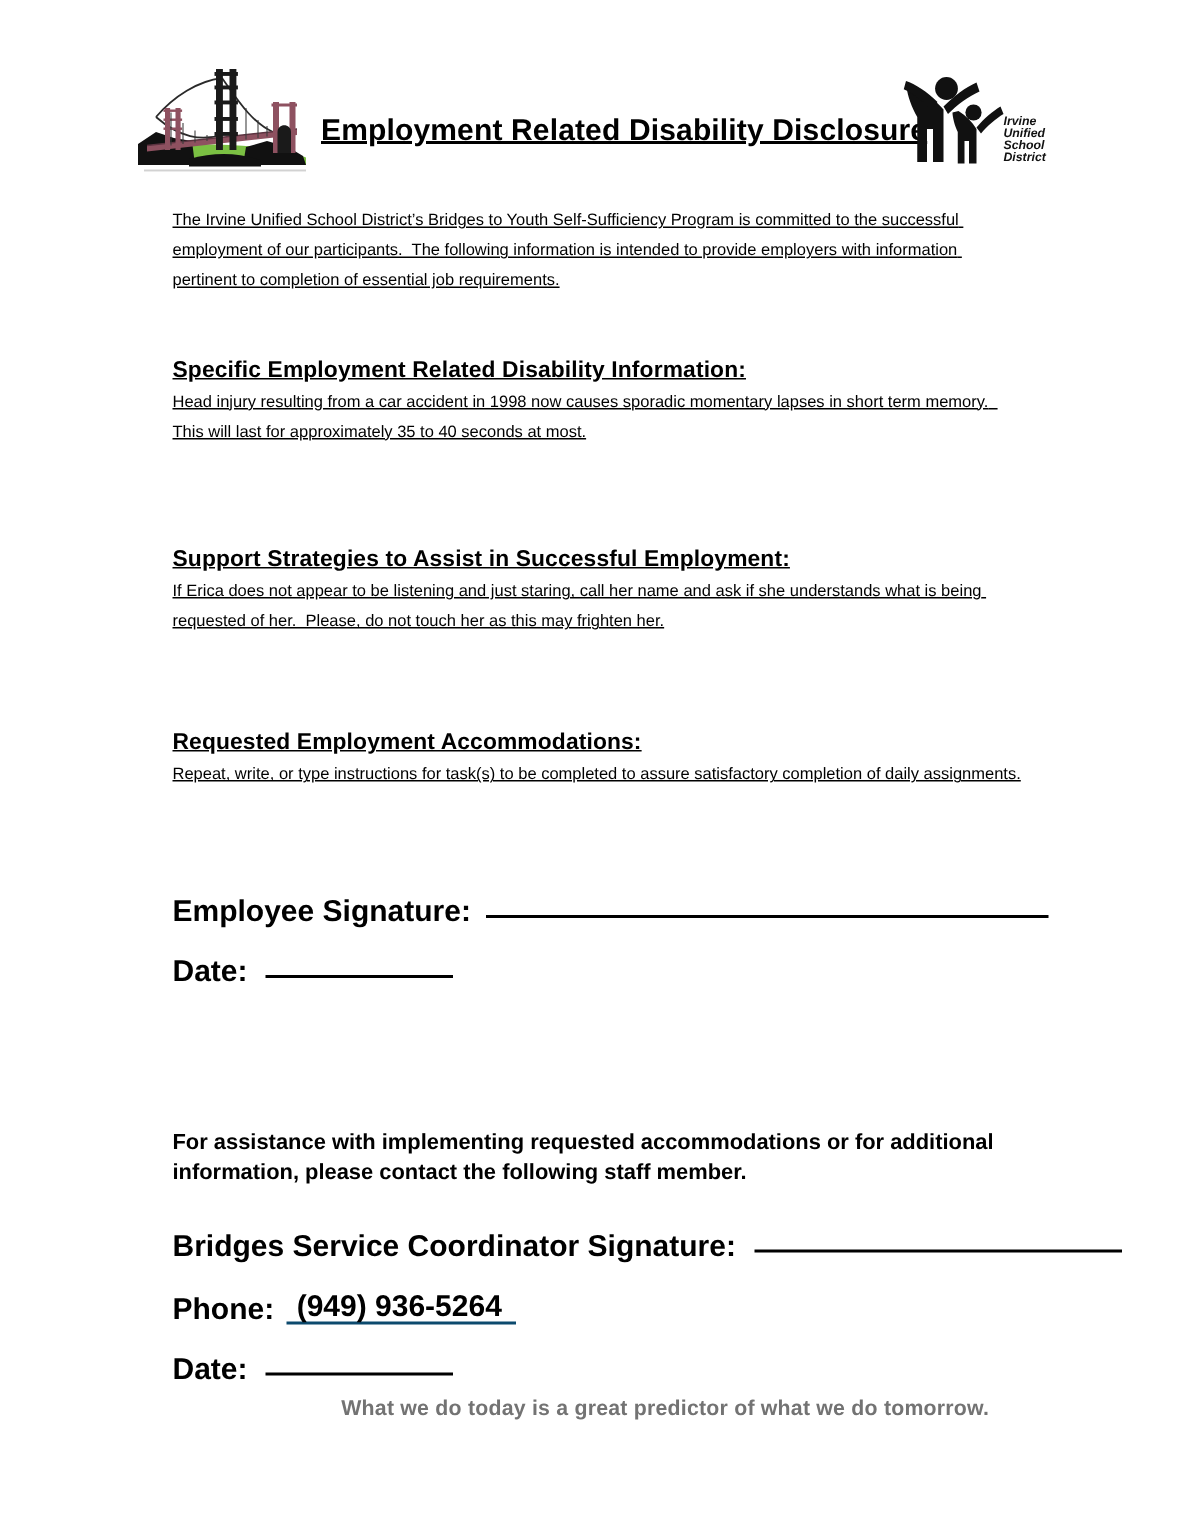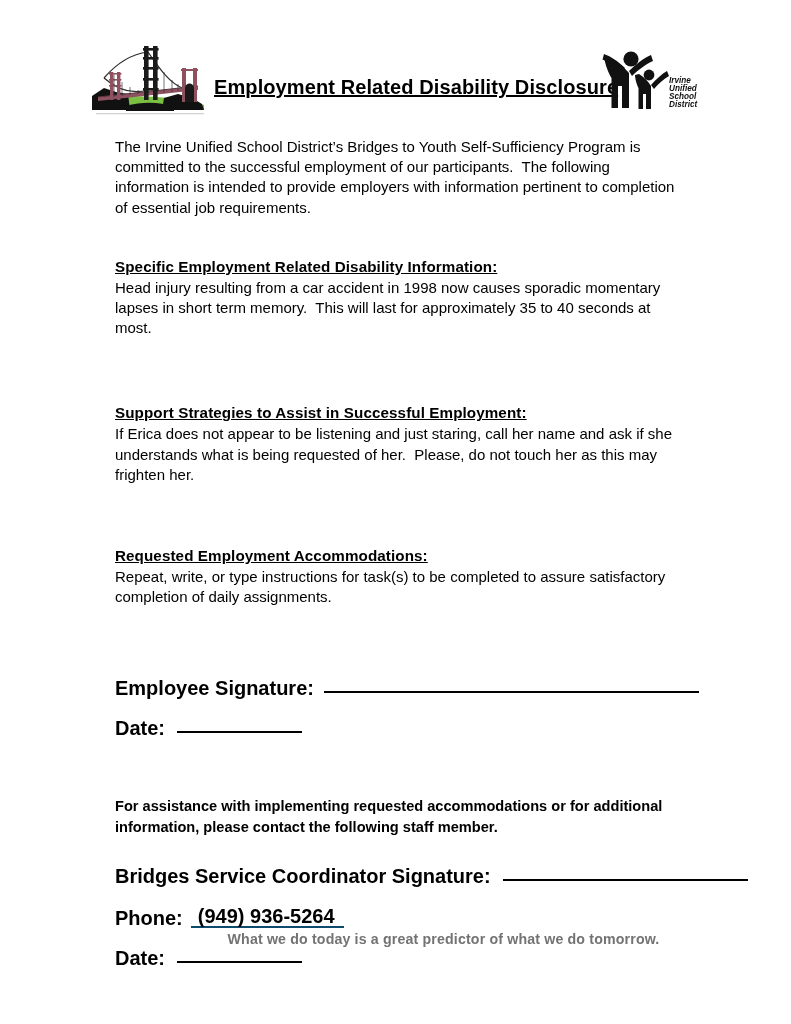--- a/index.html
+++ b/index.html
@@ -63,24 +63,25 @@
 
   
   .content {
     position: absolute;
     left: 115px;
     top: 137px;
     width: 566px;
   }
 
   .para {
-    font-size: 15px;
+    font-size: 11px;
     line-height: 20.2px;
     margin: 0;
     white-space: pre-wrap;
+    text-decoration: underline;
   }
 
   .section {
     margin-top: 0;
   }
 
   .section-heading {
     font-size: 15.2px;
     font-weight: bold;
     text-decoration: underline;
@@ -120,20 +121,21 @@
   }
 
   .sig-gap-sm { height: 20px; }
   .sig-gap-md { height: 29px; }
 
   .contact-note {
     font-size: 14.6px;
     font-weight: bold;
     line-height: 20.2px;
     white-space: pre-wrap;
+    margin-top: 36px;
   }
 
   
   .footer {
     position: absolute;
     left: 0;
     top: 931px;
     width: 791px;
     text-align: center;
     font-size: 14.2px;

